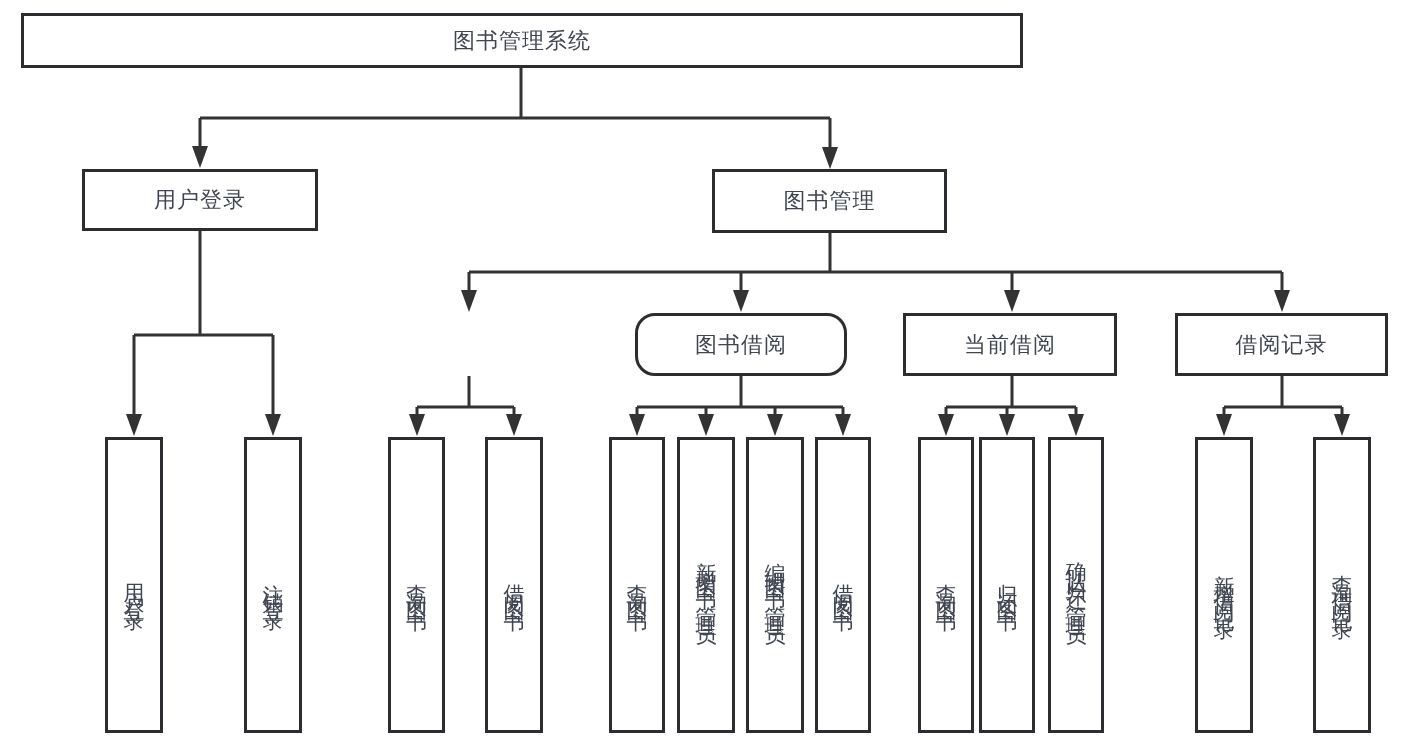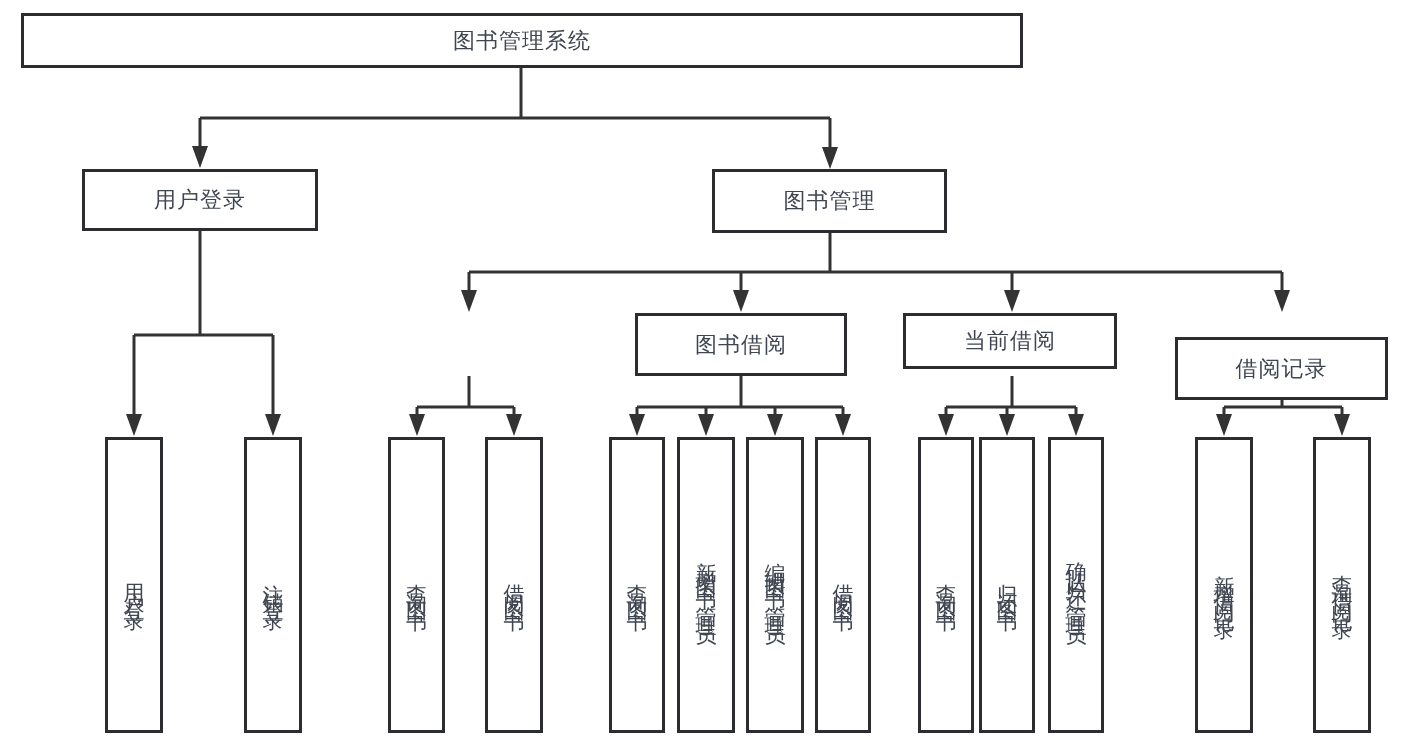--- a/index.html
+++ b/index.html
@@ -116,27 +116,27 @@
     <span>图书管理系统</span>
   </div>
 
   <div class="node hbox" style="left:82px;top:169px;width:236px;height:62px;">
     <span>用户登录</span>
   </div>
   <div class="node hbox" style="left:712px;top:169px;width:235px;height:64px;">
     <span>图书管理</span>
   </div>
 
-  <div class="node hbox" style="left:635px;top:313px;width:212px;height:63px;">
+  <div class="node hbox" style="left:635px;top:313px;width:212px;height:63px;border-radius:20px;">
     <span>图书借阅</span>
   </div>
-  <div class="node hbox" style="left:903px;top:313px;width:214px;height:56px;">
+  <div class="node hbox" style="left:903px;top:313px;width:214px;height:63px;">
     <span>当前借阅</span>
   </div>
-  <div class="node hbox" style="left:1175px;top:313px;width:213px;height:63px;margin-top:24px;">
+  <div class="node hbox" style="left:1175px;top:313px;width:213px;height:63px;">
     <span>借阅记录</span>
   </div>
 
   <div class="node vbox" style="left:105px;width:58px;">
     <span class="vtext">用户登录</span>
   </div>
   <div class="node vbox" style="left:244px;width:58px;">
     <span class="vtext">注销登录</span>
   </div>
 

